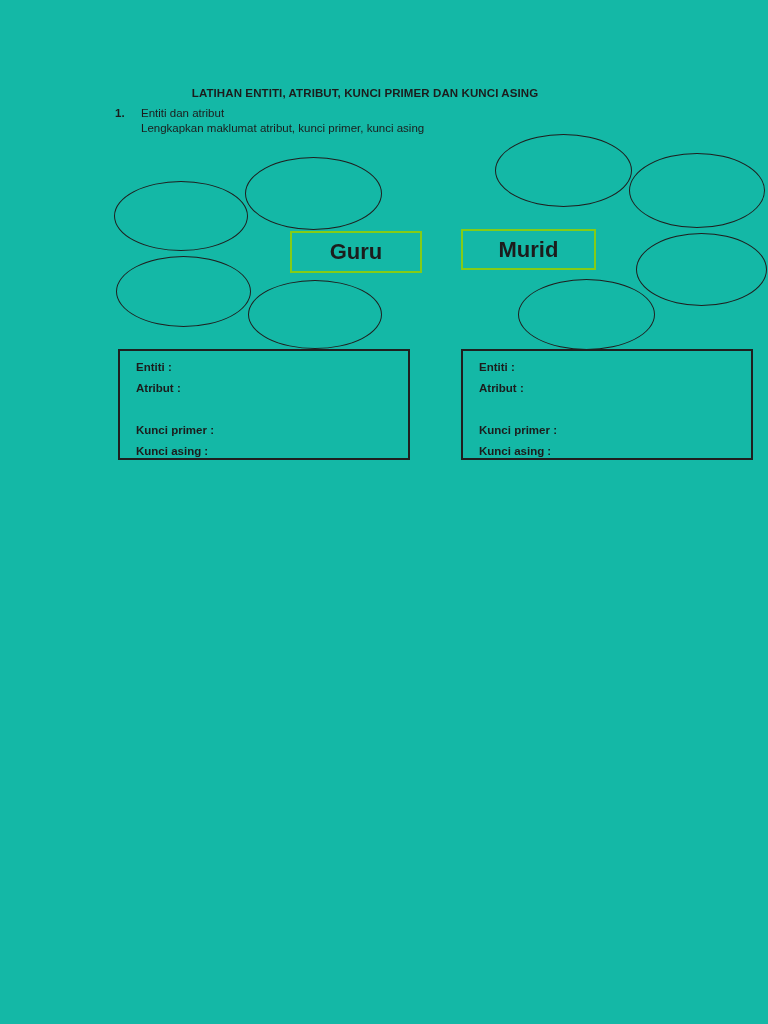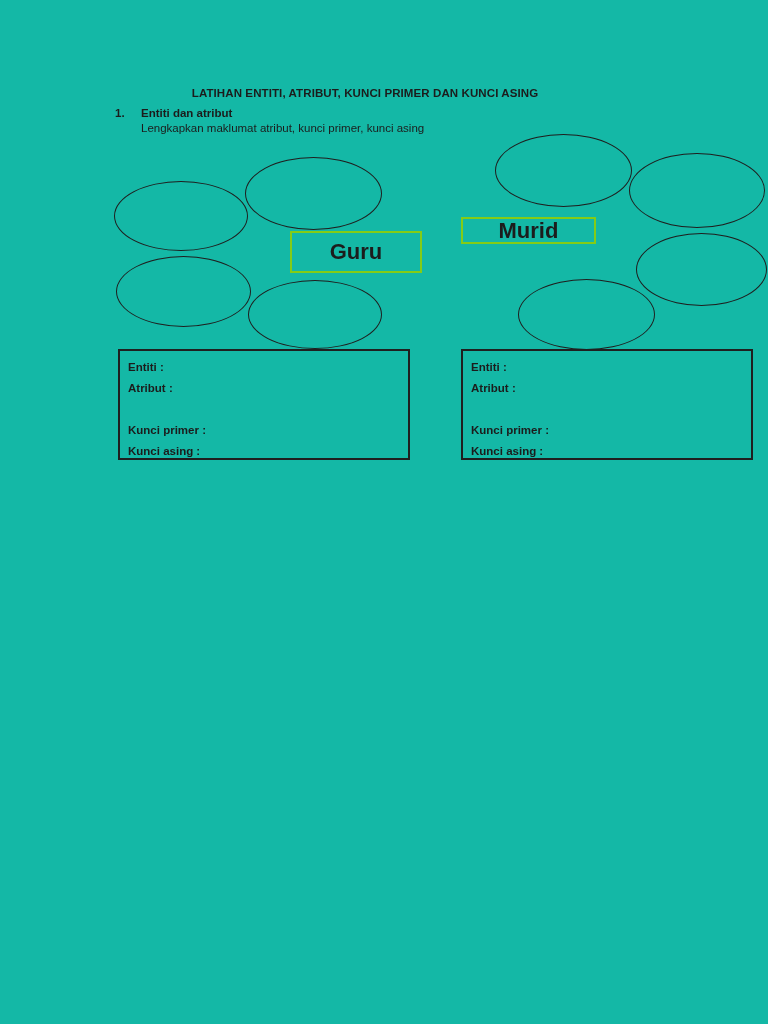--- a/index.html
+++ b/index.html
@@ -32,21 +32,21 @@
     top: 107px;
     left: 115px;
     font-size: 11.5px;
     font-weight: 700;
   }
   .item-title {
     position: absolute;
     top: 107px;
     left: 141px;
     font-size: 11.5px;
-    font-weight: 700;
+    font-weight: 400;
   }
   .instruction {
     position: absolute;
     top: 122px;
     left: 141px;
     font-size: 11.5px;
     font-weight: 400;
   }
   .ellipse {
     position: absolute;
@@ -65,21 +65,21 @@
     justify-content: center;
     font-size: 22px;
     font-weight: 700;
     color: #1c1c1c;
   }
   .answer-box {
     position: absolute;
     box-sizing: border-box;
     border: 2px solid #1f1f1f;
     background: transparent;
-    padding: 6px 0 0 8px;
+    padding: 6px 0 0 16px;
     font-size: 11.5px;
     font-weight: 700;
     line-height: 21px;
   }
   .answer-box .line {
     height: 21px;
     white-space: nowrap;
   }
 </style>
 </head>
@@ -100,21 +100,21 @@
     <div class="entity-rect" style="left:290px; top:231px; width:132px; height:42px;">
       <span>Guru</span>
     </div>
   </div>
 
   <div>
     <div class="ellipse" style="left:495px; top:134px; width:137px; height:73px;"></div>
     <div class="ellipse" style="left:629px; top:153px; width:136px; height:75px;"></div>
     <div class="ellipse" style="left:636px; top:233px; width:131px; height:73px;"></div>
     <div class="ellipse" style="left:518px; top:279px; width:137px; height:71px;"></div>
-    <div class="entity-rect" style="left:461px; top:217px; width:135px; height:27px;">
+    <div class="entity-rect" style="left:461px; top:229px; width:135px; height:41px;">
       <span>Murid</span>
     </div>
   </div>
 
   <div class="answer-box" style="left:118px; top:349px; width:292px; height:111px;">
     <div class="line">Entiti :</div>
     <div class="line">Atribut :</div>
     <div class="line"></div>
     <div class="line">Kunci primer :</div>
     <div class="line">Kunci asing :</div>

